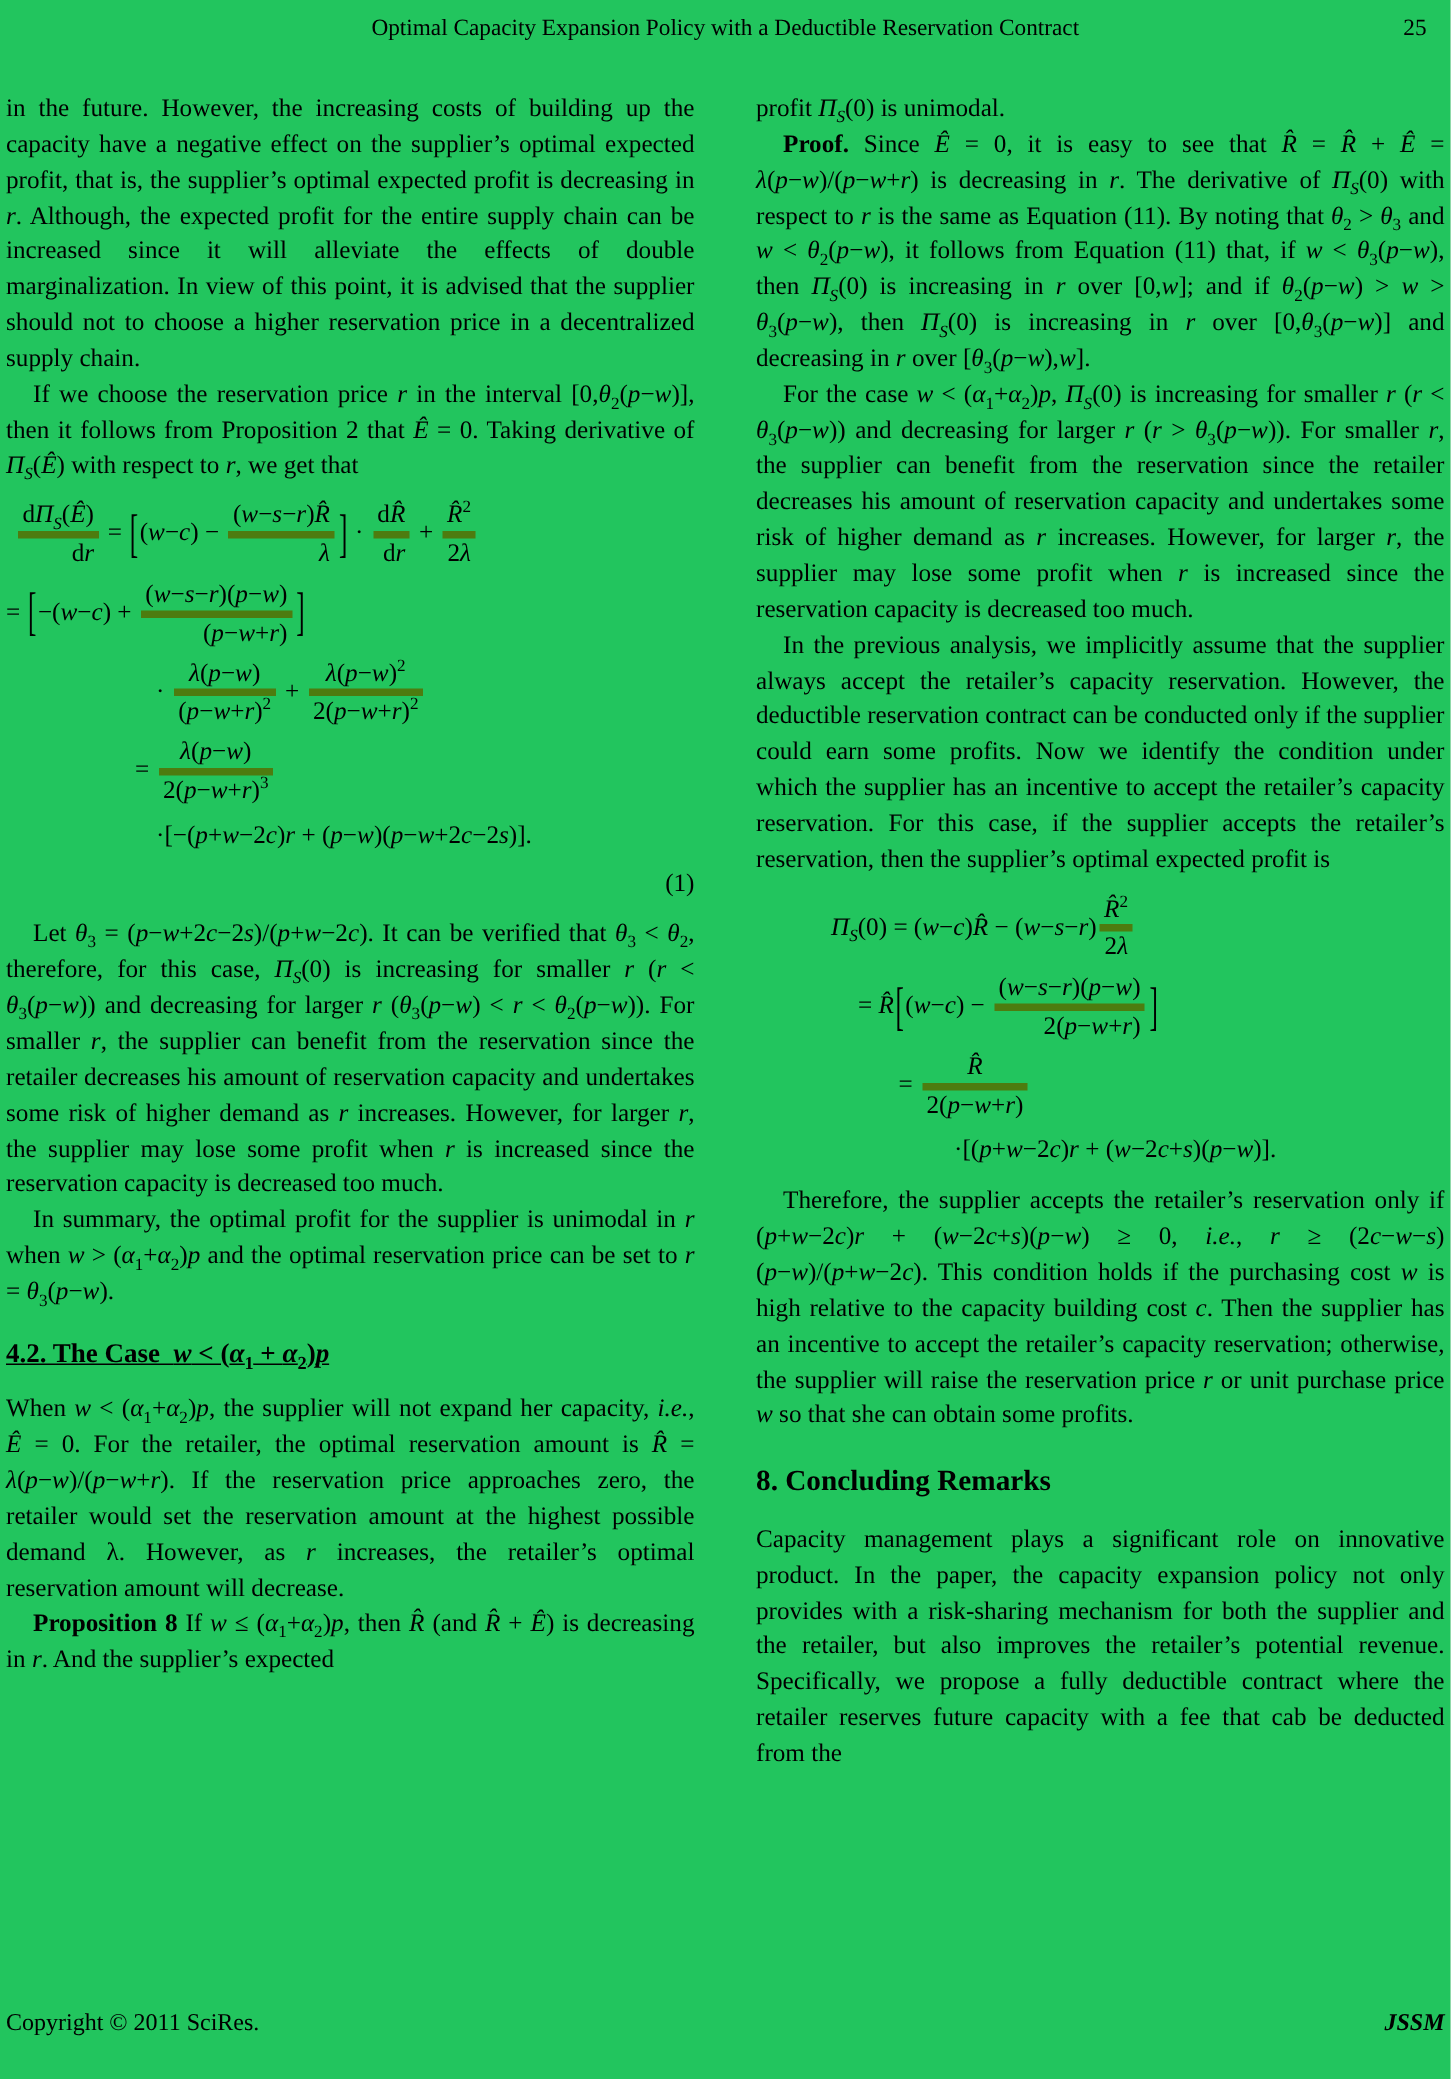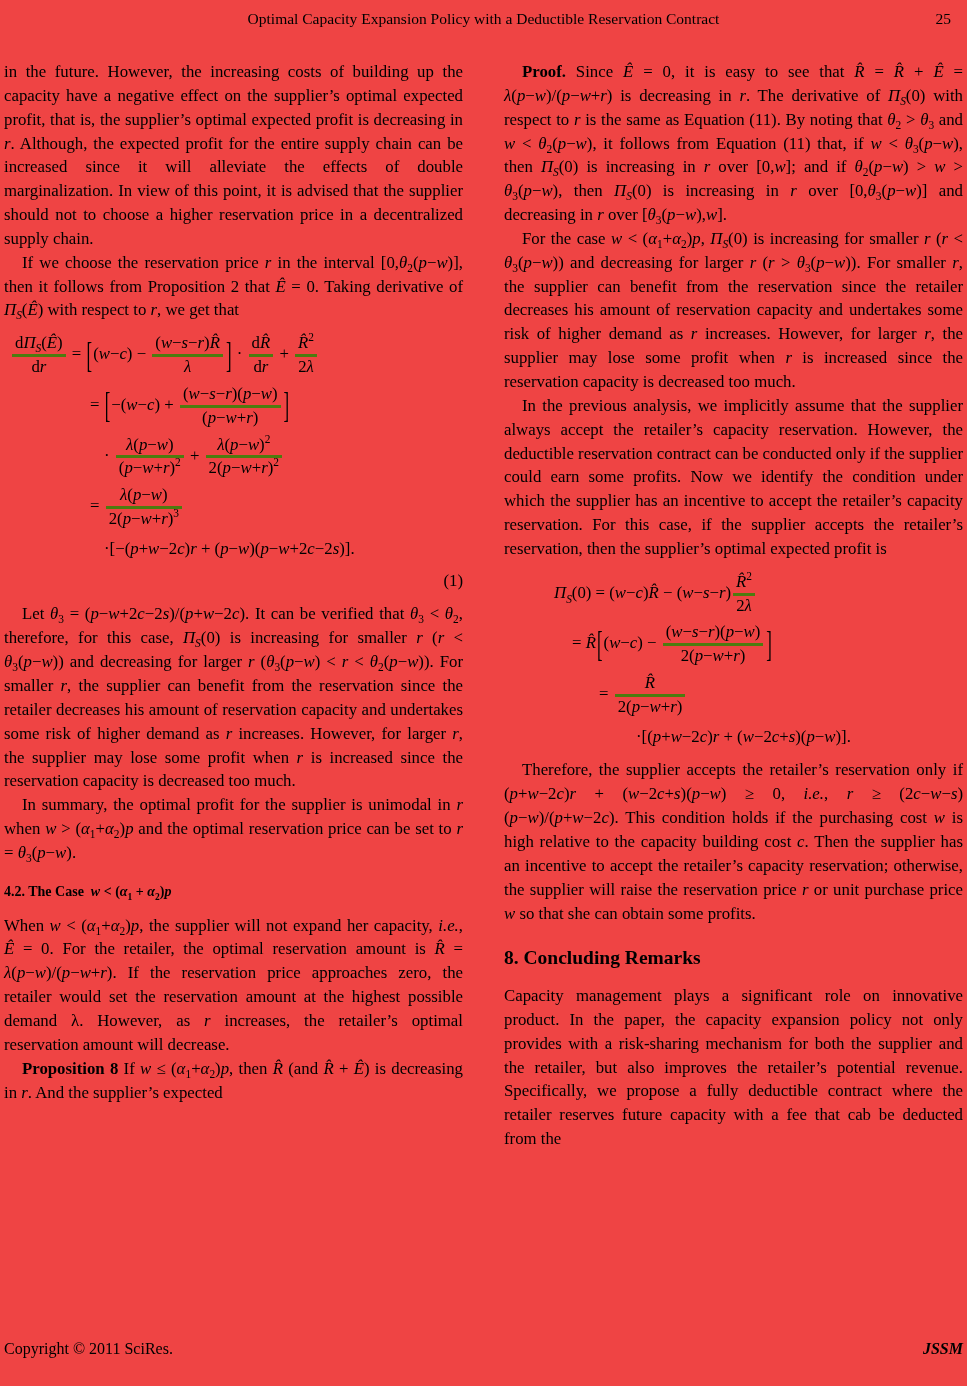--- a/index.html
+++ b/index.html
@@ -1,42 +1,42 @@
 <!DOCTYPE html>
 <html><head>
 <meta charset="utf-8">
 <style>
   html,body{margin:0;padding:0;background:#e8e8e8;}
   .page{
-    width:967px;height:1386px;background:#ef4444;color:#000;
+    width:967px;height:1386px;background:#22c55e;color:#000;
     font-family:"Liberation Serif","DejaVu Serif",serif;
     position:relative;box-sizing:border-box;padding:10px 4px 0 4px;
     overflow:hidden;margin:0 auto;
   }
   .header{position:relative;height:26px;margin-bottom:24px;font-size:15.5px;}
   .header-title{text-align:center;}
   .page-num{position:absolute;right:12px;top:0;}
   .columns{display:flex;gap:41px;}
   .col{width:460px;font-size:16.8px;line-height:1.42;text-align:justify;}
   .col p{margin:0;}
   p.ind{text-indent:18px;}
   h2{font-weight:bold;text-align:left;}
-  h2.sub{font-size:14px;margin:17px 0 12px 0;}
+  h2.sub{font-size:18px;margin:17px 0 12px 0;text-decoration:underline;}
   h2.sec{font-size:19.5px;margin:19px 0 12px 0;}
   .equation{margin:12px 0 10px 0;text-align:left;}
   .eq-line{margin:8px 0;}
   .frac{display:inline-block;vertical-align:middle;text-align:center;line-height:1.12;margin:0 2px;}
   .frac .nu{display:block;padding:0 3px 1px 3px;}
-  .frac .de{display:block;border-top:3px solid #4d7c0f;padding:1px 3px 0 3px;}
+  .frac .de{display:block;border-top:5px solid #4d7c0f;padding:1px 3px 0 3px;text-align:right;}
   .bk{display:inline-block;transform:scaleY(2.1);vertical-align:middle;padding:0 1px;font-style:normal;}
   .eq-num{text-align:right;margin-top:0;}
   sub{font-size:68%;line-height:0;}
   sup{font-size:68%;line-height:0;}
   .eq11 .l1{margin-left:6px;}
-  .eq11 .l2{margin-left:86px;}
+  .eq11 .l2{}
   .eq11 .l3{margin-left:100px;}
   .eq11 .l4{margin-left:86px;}
   .eq11 .l5{margin-left:100px;}
   .eq2 .l1{margin-left:50px;}
   .eq2 .l2{margin-left:68px;}
   .eq2 .l3{margin-left:95px;}
   .eq2 .l4{margin-left:132px;}
   .footer{
     position:absolute;left:4px;right:4px;bottom:28px;
     display:flex;justify-content:space-between;font-size:16px;
@@ -71,20 +71,21 @@
       <p class="ind">Let <span class="m"><i>θ</i><sub>3</sub> = (<i>p</i>−<i>w</i>+2<i>c</i>−2<i>s</i>)/(<i>p</i>+<i>w</i>−2<i>c</i>)</span>. It can be verified that <span class="m"><i>θ</i><sub>3</sub> &lt; <i>θ</i><sub>2</sub></span>, therefore, for this case, <span class="m"><i>Π</i><sub><i>S</i></sub>(0)</span> is increasing for smaller <i>r</i> (<i>r</i> &lt; <i>θ</i><sub>3</sub>(<i>p</i>−<i>w</i>)) and decreasing for larger <i>r</i> (<i>θ</i><sub>3</sub>(<i>p</i>−<i>w</i>) &lt; <i>r</i> &lt; <i>θ</i><sub>2</sub>(<i>p</i>−<i>w</i>)). For smaller <i>r</i>, the supplier can benefit from the reservation since the retailer decreases his amount of reservation capacity and undertakes some risk of higher demand as <i>r</i> increases. However, for larger <i>r</i>, the supplier may lose some profit when <i>r</i> is increased since the reservation capacity is decreased too much.</p>
       <p class="ind">In summary, the optimal profit for the supplier is unimodal in <i>r</i> when <span class="m"><i>w</i> &gt; (<i>α</i><sub>1</sub>+<i>α</i><sub>2</sub>)<i>p</i></span> and the optimal reservation price can be set to <span class="m"><i>r</i> = <i>θ</i><sub>3</sub>(<i>p</i>−<i>w</i>)</span>.</p>
 
       <h2 class="sub">4.2. The Case&nbsp;&nbsp;<i>w</i> &lt; (<i>α</i><sub>1</sub> + <i>α</i><sub>2</sub>)<i>p</i></h2>
 
       <p>When <span class="m"><i>w</i> &lt; (<i>α</i><sub>1</sub>+<i>α</i><sub>2</sub>)<i>p</i></span>, the supplier will not expand her capacity, <i>i.e.</i>, <span class="m"><i>Ê</i> = 0</span>. For the retailer, the optimal reservation amount is <span class="m"><i>R̂</i> = <i>λ</i>(<i>p</i>−<i>w</i>)/(<i>p</i>−<i>w</i>+<i>r</i>)</span>. If the reservation price approaches zero, the retailer would set the reservation amount at the highest possible demand λ. However, as <i>r</i> increases, the retailer’s optimal reservation amount will decrease.</p>
       <p class="ind"><b>Proposition 8</b> If <span class="m"><i>w</i> ≤ (<i>α</i><sub>1</sub>+<i>α</i><sub>2</sub>)<i>p</i></span>, then <i>R̂</i> (and <span class="m"><i>R̂</i> + <i>Ê</i></span>) is decreasing in <i>r</i>. And the supplier’s expected</p>
     </div>
 
     <div class="col">
+      <p>profit <span class="m"><i>Π</i><sub><i>S</i></sub>(0)</span> is unimodal.</p>
       <p class="ind"><b>Proof.</b> Since <span class="m"><i>Ê</i> = 0</span>, it is easy to see that <span class="m"><i>R̂</i> = <i>R̂</i> + <i>Ê</i> = <i>λ</i>(<i>p</i>−<i>w</i>)/(<i>p</i>−<i>w</i>+<i>r</i>)</span> is decreasing in <i>r</i>. The derivative of <span class="m"><i>Π</i><sub><i>S</i></sub>(0)</span> with respect to <i>r</i> is the same as Equation (11). By noting that <span class="m"><i>θ</i><sub>2</sub> &gt; <i>θ</i><sub>3</sub></span> and <span class="m"><i>w</i> &lt; <i>θ</i><sub>2</sub>(<i>p</i>−<i>w</i>)</span>, it follows from Equation (11) that, if <span class="m"><i>w</i> &lt; <i>θ</i><sub>3</sub>(<i>p</i>−<i>w</i>)</span>, then <span class="m"><i>Π</i><sub><i>S</i></sub>(0)</span> is increasing in <i>r</i> over <span class="m">[0,<i>w</i>]</span>; and if <span class="m"><i>θ</i><sub>2</sub>(<i>p</i>−<i>w</i>) &gt; <i>w</i> &gt; <i>θ</i><sub>3</sub>(<i>p</i>−<i>w</i>)</span>, then <span class="m"><i>Π</i><sub><i>S</i></sub>(0)</span> is increasing in <i>r</i> over <span class="m">[0,<i>θ</i><sub>3</sub>(<i>p</i>−<i>w</i>)]</span> and decreasing in <i>r</i> over <span class="m">[<i>θ</i><sub>3</sub>(<i>p</i>−<i>w</i>),<i>w</i>]</span>.</p>
       <p class="ind">For the case <span class="m"><i>w</i> &lt; (<i>α</i><sub>1</sub>+<i>α</i><sub>2</sub>)<i>p</i></span>, <span class="m"><i>Π</i><sub><i>S</i></sub>(0)</span> is increasing for smaller <i>r</i> (<i>r</i> &lt; <i>θ</i><sub>3</sub>(<i>p</i>−<i>w</i>)) and decreasing for larger <i>r</i> (<i>r</i> &gt; <i>θ</i><sub>3</sub>(<i>p</i>−<i>w</i>)). For smaller <i>r</i>, the supplier can benefit from the reservation since the retailer decreases his amount of reservation capacity and undertakes some risk of higher demand as <i>r</i> increases. However, for larger <i>r</i>, the supplier may lose some profit when <i>r</i> is increased since the reservation capacity is decreased too much.</p>
       <p class="ind">In the previous analysis, we implicitly assume that the supplier always accept the retailer’s capacity reservation. However, the deductible reservation contract can be conducted only if the supplier could earn some profits. Now we identify the condition under which the supplier has an incentive to accept the retailer’s capacity reservation. For this case, if the supplier accepts the retailer’s reservation, then the supplier’s optimal expected profit is</p>
 
       <div class="equation eq2">
         <div class="eq-line l1"><i>Π</i><sub><i>S</i></sub>(0) = (<i>w</i>−<i>c</i>)<i>R̂</i> − (<i>w</i>−<i>s</i>−<i>r</i>)<span class="frac"><span class="nu"><i>R̂</i><sup>2</sup></span><span class="de">2<i>λ</i></span></span></div>
         <div class="eq-line l2">= <i>R̂</i><span class="bk">[</span>(<i>w</i>−<i>c</i>) − <span class="frac"><span class="nu">(<i>w</i>−<i>s</i>−<i>r</i>)(<i>p</i>−<i>w</i>)</span><span class="de">2(<i>p</i>−<i>w</i>+<i>r</i>)</span></span><span class="bk">]</span></div>
         <div class="eq-line l3">= <span class="frac"><span class="nu"><i>R̂</i></span><span class="de">2(<i>p</i>−<i>w</i>+<i>r</i>)</span></span></div>
         <div class="eq-line l4">·[(<i>p</i>+<i>w</i>−2<i>c</i>)<i>r</i> + (<i>w</i>−2<i>c</i>+<i>s</i>)(<i>p</i>−<i>w</i>)].</div>
       </div>

